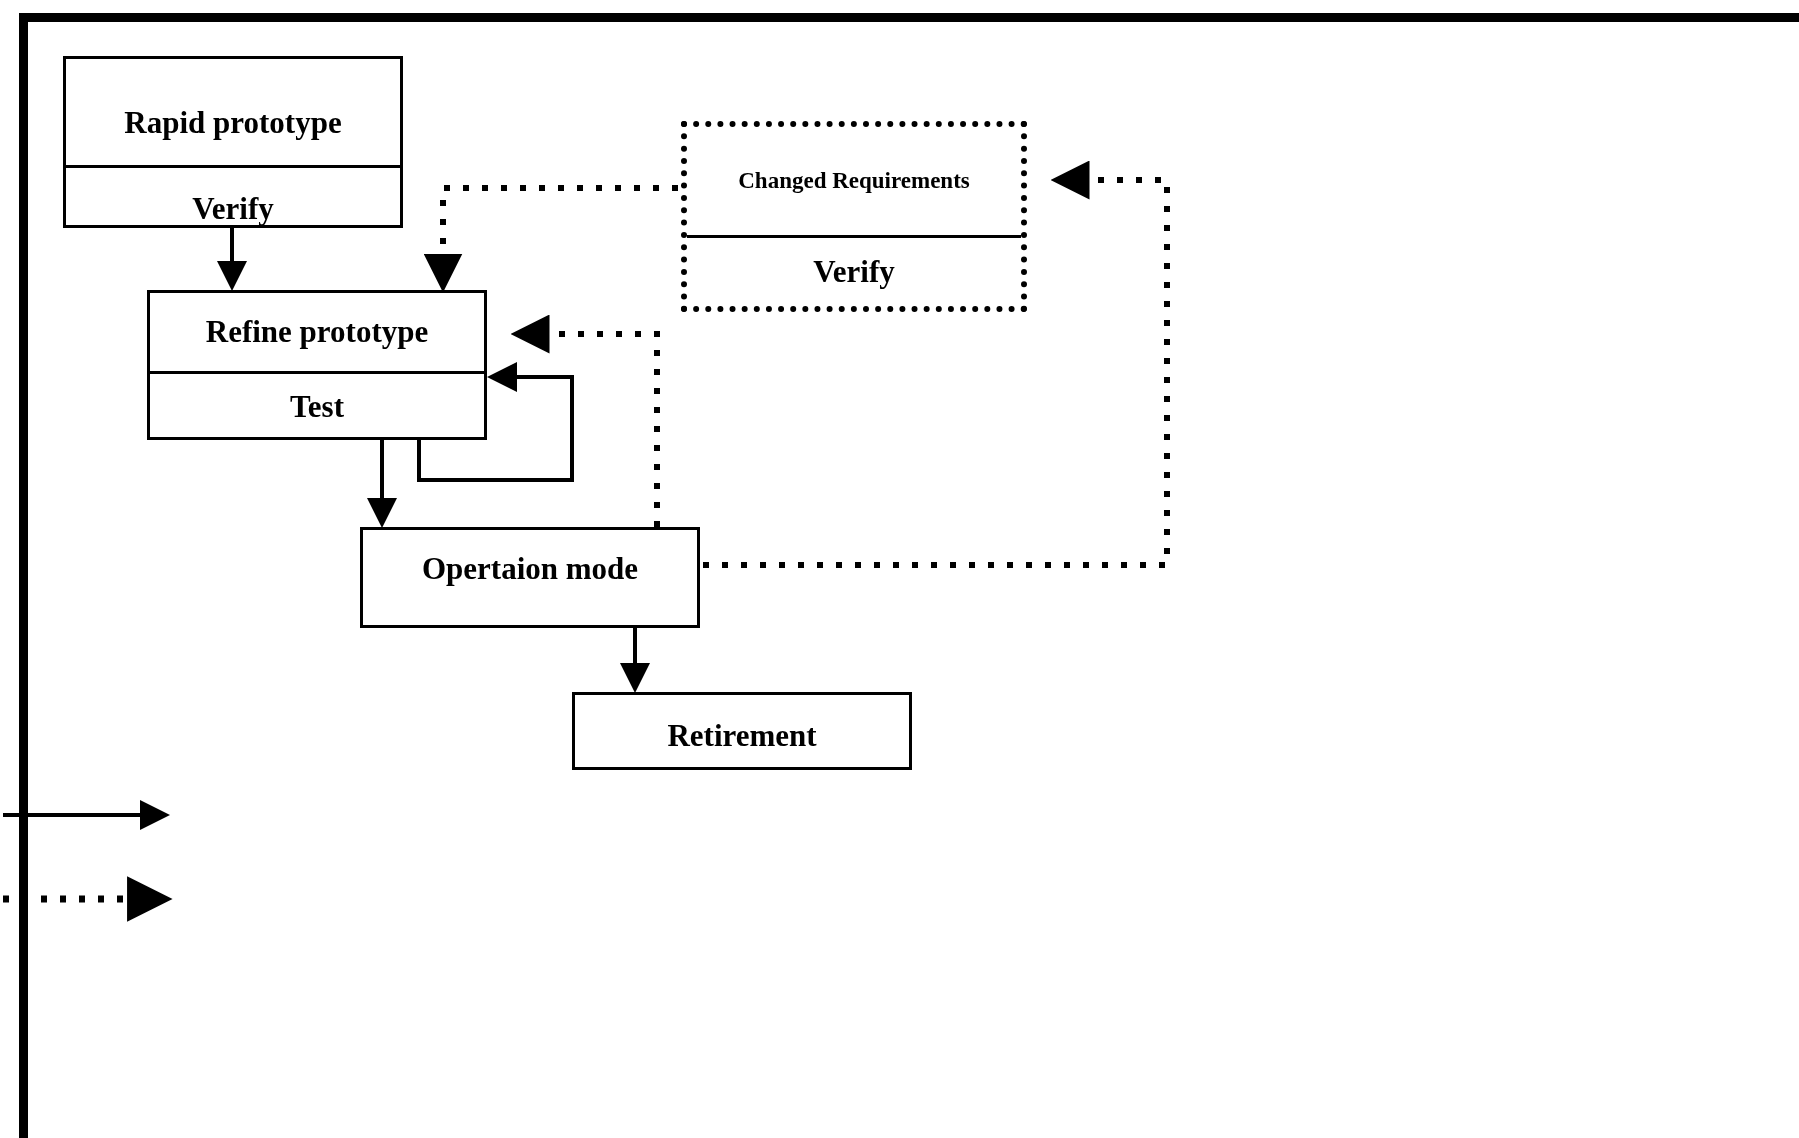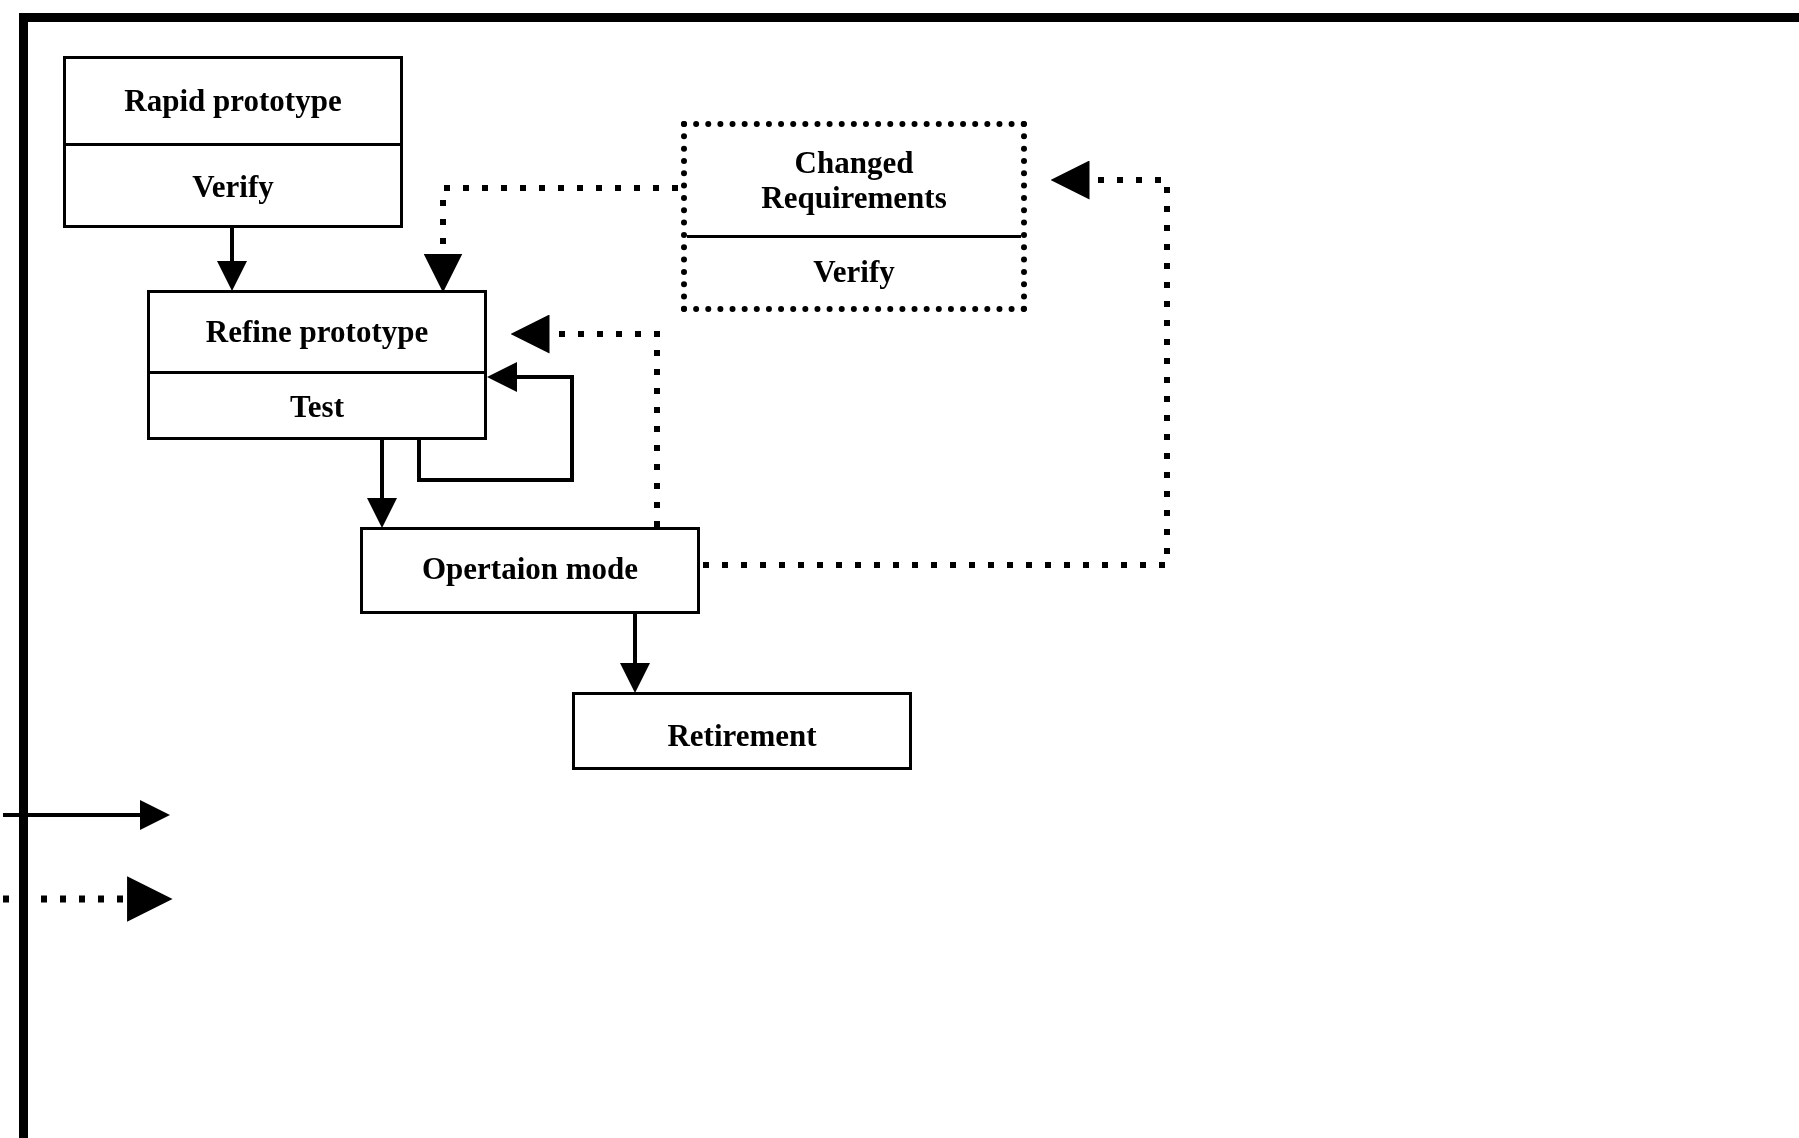--- a/index.html
+++ b/index.html
@@ -65,32 +65,32 @@
     line-height: 1.12;
   }
   .divider-solid {
     height: 3px;
     background: #000000;
     width: 100%;
   }
 
   
   #node-rapid-prototype { left: 63px;  top: 56px;  width: 340px; height: 172px; }
-  #node-rapid-prototype .cell-a { height: 84px;  font-size: 31px; }
+  #node-rapid-prototype .cell-a { height: 84px;  font-size: 31px; margin-top: 22px; }
   #node-rapid-prototype .cell-b { height: 82px;  font-size: 31px; }
 
   #node-changed-requirements { left: 681px; top: 121px; width: 346px; height: 191px; }
-  #node-changed-requirements .cell-a { height: 108px; font-size: 31px; padding: 0 14px; }
+  #node-changed-requirements .cell-a { height: 108px; font-size: 23px; padding: 0 14px; }
   #node-changed-requirements .cell-b { height: 68px;  font-size: 31px; }
 
   #node-refine-prototype { left: 147px; top: 290px; width: 340px; height: 150px; }
   #node-refine-prototype .cell-a { height: 78px; font-size: 31px; }
   #node-refine-prototype .cell-b { height: 66px; font-size: 31px; }
 
-  #node-operation-mode { left: 360px; top: 527px; width: 340px; height: 87px; }
+  #node-operation-mode { left: 360px; top: 527px; width: 340px; height: 101px; }
   #node-operation-mode .cell-a { height: 79px; font-size: 31px; }
 
   #node-retirement { left: 572px; top: 692px; width: 340px; height: 78px; }
   #node-retirement .cell-a { height: 83px; font-size: 31px; }
 
   
   #legend { position: absolute; left: 124px; top: 790px; width: 520px; height: 150px; }
   .legend-row { position: absolute; height: 46px; }
   #legend-row-development { left: 0; top: 0; }
   #legend-row-maintenance { left: 0; top: 84px; }

